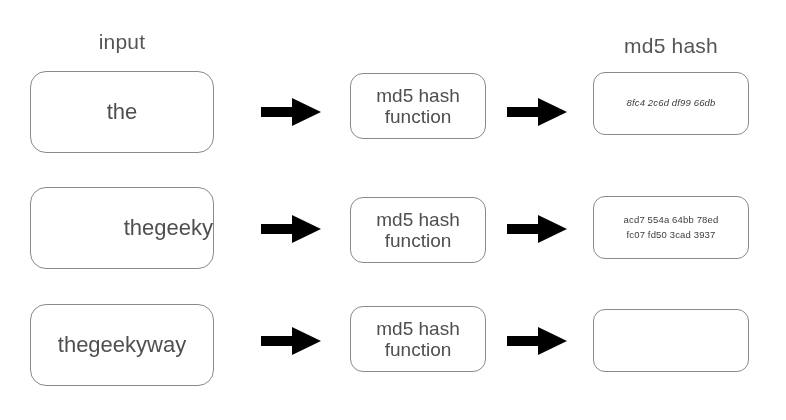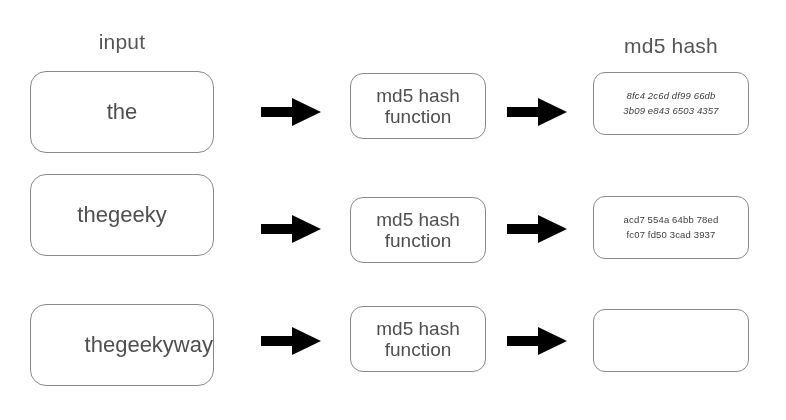--- a/index.html
+++ b/index.html
@@ -75,24 +75,24 @@
     border-radius: 12px;
     font-size: 9.5px;
     line-height: 1.55;
     color: #3c3c3c;
     letter-spacing: 0.15px;
   }
   .hash-node .hash-line { display: block; white-space: nowrap; }
   .row1 .input-node { top: 71px; }
   .row1 .fn-node    { top: 73px; }
   .row1 .hash-node  { top: 72px; font-style: italic; }
-  .row2 .input-node { top: 174px; }
+  .row2 .input-node { top: 187px; justify-content: flex-end; }
   .row2 .fn-node    { top: 197px; }
   .row2 .hash-node  { top: 196px; }
-  .row3 .input-node { top: 304px; justify-content: flex-end; }
+  .row3 .input-node { top: 304px; }
   .row3 .fn-node    { top: 306px; }
   .row3 .hash-node  { top: 309px; }
   .arrow {
     position: absolute;
     width: 60px;
     height: 30px;
   }
   .arrow svg { display: block; width: 60px; height: 30px; }
   .arrow-a { left: 261px; }
   .arrow-b { left: 507px; }
@@ -124,21 +124,20 @@
       </span>
     </div>
     <div class="arrow arrow-b">
       <svg viewBox="0 0 60 30" xmlns="http://www.w3.org/2000/svg">
         <path d="M0,10 L31,10 L31,1 L60,15 L31,29 L31,20 L0,20 Z" fill="#000000"></path>
       </svg>
     </div>
     <div class="node hash-node">
       <span>
         <span class="hash-line">8fc4 2c6d df99 66db</span>
-        <span class="hash-line">3b09 e843 6503 4357</span>
       </span>
     </div>
   </div>
 
   <div class="row2">
     <div class="node input-node">
       <span>thegeeky</span>
     </div>
     <div class="arrow arrow-a">
       <svg viewBox="0 0 60 30" xmlns="http://www.w3.org/2000/svg">

